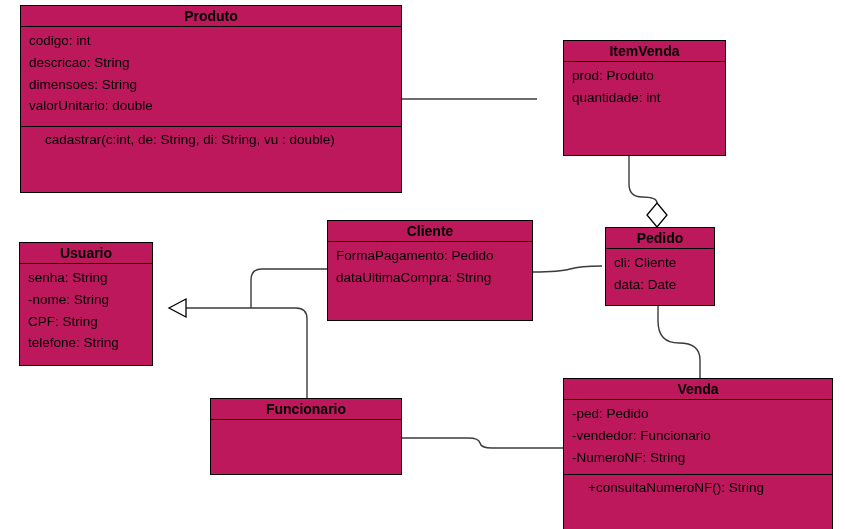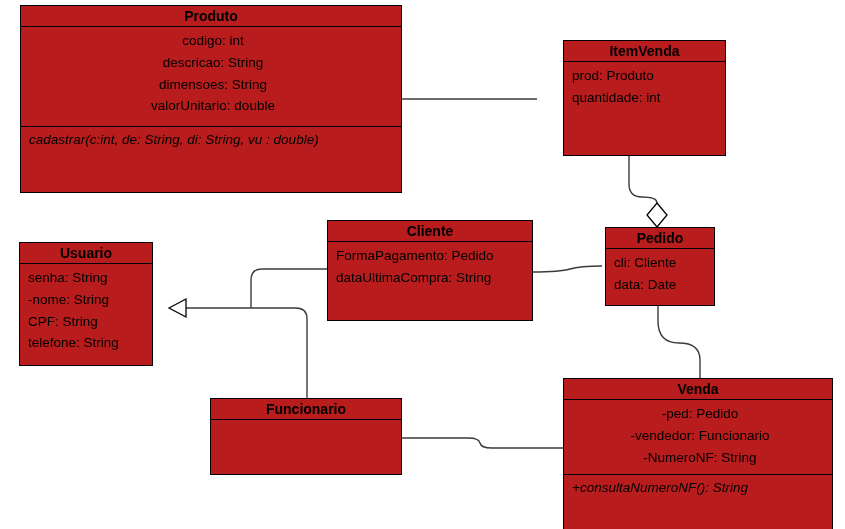--- a/index.html
+++ b/index.html
@@ -2,36 +2,36 @@
 <html><head>
 <meta charset="utf-8">
 <style>
   html,body{margin:0;padding:0;background:#ffffff;}
   #canvas{
     position:relative;width:845px;height:529px;background:#ffffff;
     font-family:"Liberation Sans",sans-serif;overflow:hidden;
   }
   #edges{position:absolute;left:0;top:0;width:845px;height:529px;}
   .uml-class{
-    position:absolute;background:#b91c1c;border:1.5px solid #000;
+    position:absolute;background:#be185d;border:1.5px solid #000;
     box-sizing:border-box;display:flex;flex-direction:column;
   }
   .hd{
     flex:0 0 auto;font-weight:bold;font-size:14px;line-height:17px;
     text-align:center;padding:2px 2px 1px;border-bottom:1.5px solid #000;
     color:#000;
   }
   .attrs{
     flex:1 1 auto;font-size:13.5px;line-height:21.8px;
     padding:3px 4px 0 8px;white-space:nowrap;color:#000;
   }
-  .attrs.fixed{flex:0 0 auto;text-align:center;}
+  .attrs.fixed{flex:0 0 auto;}
   .meths{
     flex:1 1 auto;border-top:1.5px solid #000;font-size:13.5px;
-    line-height:21.8px;padding:2px 4px 0 8px;white-space:nowrap;color:#000;font-style:italic;
+    line-height:21.8px;padding:2px 4px 0 24px;white-space:nowrap;color:#000;
   }
   .edge{fill:none;stroke:#3b3b3b;stroke-width:1.4;}
   .marker{fill:#ffffff;stroke:#000000;stroke-width:1.3;}
 </style>
 </head>
 <body>
 
 <div id="canvas">
 
   <svg id="edges" viewBox="0 0 845 529" xmlns="http://www.w3.org/2000/svg">

